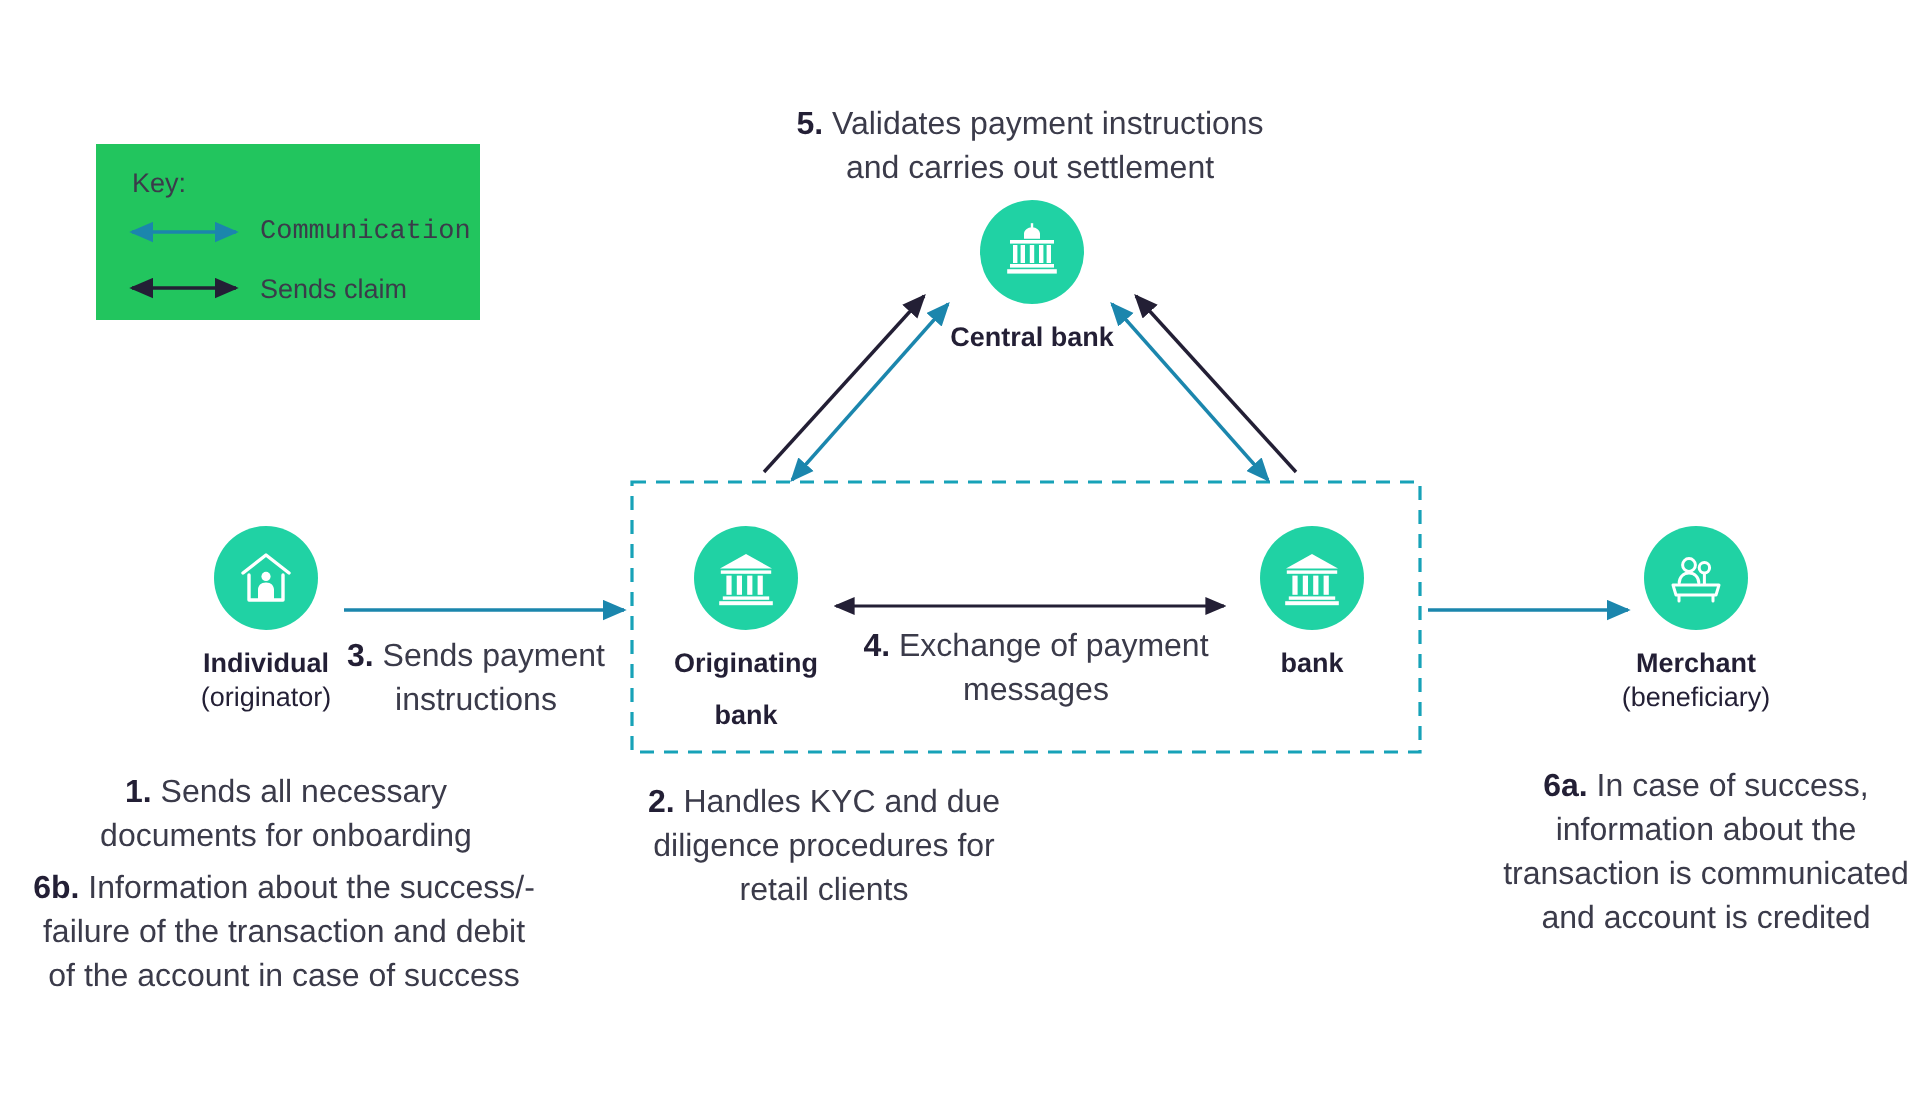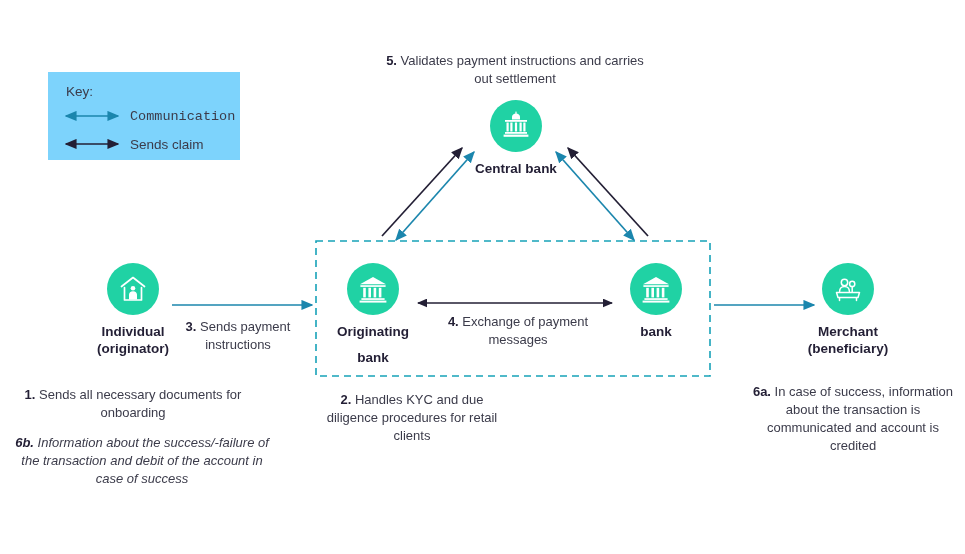--- a/index.html
+++ b/index.html
@@ -20,21 +20,21 @@
     left: 0; top: 0;
     width: 965px;
     height: 554px;
   }
   .abs { position: absolute; }
 
   
   #legend {
     left: 48px; top: 72px;
     width: 192px; height: 88px;
-    background: #7dd3fc;
+    background: #22c55e;
   }
   #legend-title {
     position: absolute;
     left: 18px; top: 12px;
     font-size: 13.5px;
     color: #3b3b4a;
   }
   .legend-row-label {
     position: absolute;
     font-size: 13.5px;
@@ -68,46 +68,46 @@
   .node-circle svg { display: block; }
   .node-label {
     margin-top: 9px;
     font-size: 13.5px;
     font-weight: bold;
     color: #231f35;
     line-height: 1.25;
   }
   .node-sub {
     font-size: 13.5px;
-    font-weight: bold;
+    font-weight: normal;
     color: #231f35;
     line-height: 1.25;
   }
 
   #node-central   { left: 441px; top: 100px; }
   #node-individual{ left:  58px; top: 263px; }
   #node-orig      { left: 298px; top: 263px; }
   #node-benef     { left: 581px; top: 263px; }
   #node-merchant  { left: 773px; top: 263px; }
 
   
   .note {
     position: absolute;
     text-align: center;
-    font-size: 13px;
+    font-size: 16px;
     line-height: 1.38;
     color: #3b3b4a;
   }
   .note b { color: #231f35; font-weight: bold; }
 
   #note-5    { left: 385px; top: 52px;  width: 260px; }
   #note-3    { left: 158px; top: 318px; width: 160px; }
   #note-4    { left: 428px; top: 313px; width: 180px; }
-  #note-1    { left:  20px; top: 386px; width: 226px; }
-  #note-6b   { left:  14px; top: 434px; width: 256px; font-style: italic; }
+  #note-1    { left:  30px; top: 386px; width: 226px; }
+  #note-6b   { left:  14px; top: 434px; width: 256px; }
   #note-2    { left: 318px; top: 391px; width: 188px; }
   #note-6a   { left: 748px; top: 383px; width: 210px; }
 </style>
 </head>
 <body>
 
 <svg id="canvas" viewBox="0 0 965 554" xmlns="http://www.w3.org/2000/svg">
   <defs>
     <marker id="ah-teal-end" markerWidth="7" markerHeight="7" refX="6.2" refY="3" orient="auto" markerUnits="strokeWidth">
       <path d="M0,0 L7,3 L0,6 z" fill="#1b86ad"></path>

